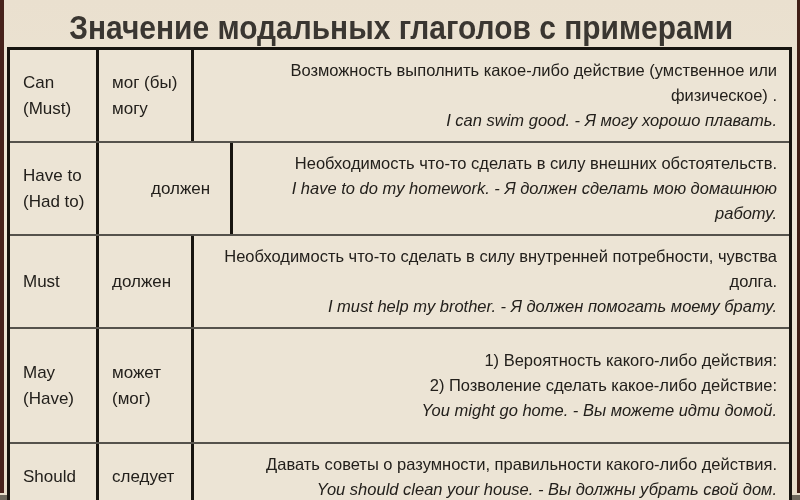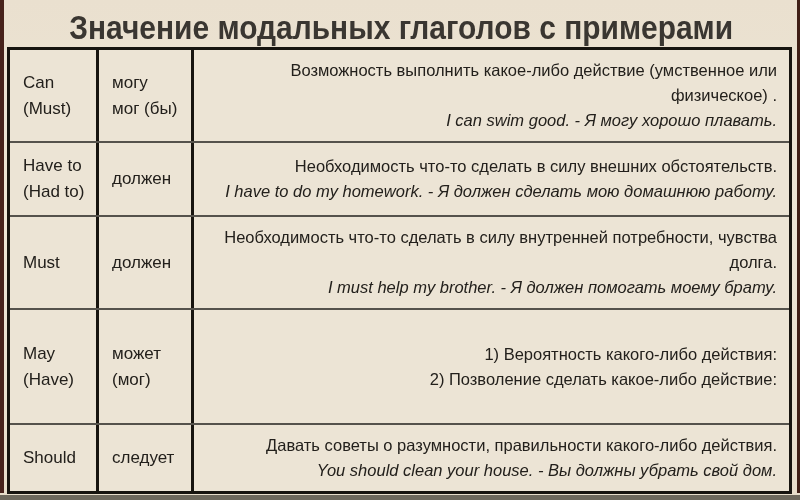--- a/index.html
+++ b/index.html
@@ -23,21 +23,21 @@
   .title .squeeze{display:inline-block;transform:scaleX(0.88);transform-origin:center;white-space:nowrap;}
   .vtable{
     position:absolute;left:7px;top:47px;width:785px;box-sizing:border-box;
     border:3px solid #17140f;background:#ece4d5;
   }
   .row{
     display:grid;grid-template-columns:89px 95px 1fr;
     border-top:2px solid #55524c;
   }
   .row:first-child{border-top:none;}
-  .r1{min-height:84px;} .r2{min-height:72px;} .r3{min-height:88px;}
+  .r1{min-height:84px;} .r2{min-height:72px;gap:39px;} .r3{min-height:88px;}
   .r4{min-height:113px;} .r5{min-height:62px;}
   .cell{
     box-sizing:border-box;display:flex;flex-direction:column;justify-content:center;
     padding:8px 8px 8px 13px;color:#23201c;
   }
   .verb,.meaning{border-right:3px solid #17140f;font-size:17px;line-height:26px;}
   .desc{font-size:16.5px;line-height:25px;padding-left:15px;padding-right:12px;}
   .desc p{margin:0;text-align:right;}
   .ex{font-style:italic;}
 </style>
@@ -54,22 +54,22 @@
   </h1>
 
   <div class="vtable">
 
     <div class="row r1">
       <div class="cell verb">
         <div>Can</div>
         <div>(Must)</div>
       </div>
       <div class="cell meaning">
+        <div>мог (бы)</div>
         <div>могу</div>
-        <div>мог (бы)</div>
       </div>
       <div class="cell desc">
         <p>Возможность выполнить какое-либо действие (умственное или физическое) .</p>
         <p class="ex">I can swim good. - Я могу хорошо плавать.</p>
       </div>
     </div>
 
     <div class="row r2">
       <div class="cell verb">
         <div>Have to</div>
@@ -102,20 +102,21 @@
         <div>May</div>
         <div>(Have)</div>
       </div>
       <div class="cell meaning">
         <div>может</div>
         <div>(мог)</div>
       </div>
       <div class="cell desc">
         <p>1) Вероятность какого-либо действия:</p>
         <p>2) Позволение сделать какое-либо действие:</p>
+        <p class="ex">You might go home. - Вы можете идти домой.</p>
       </div>
     </div>
 
     <div class="row r5">
       <div class="cell verb">
         <div>Should</div>
       </div>
       <div class="cell meaning">
         <div>следует</div>
       </div>

